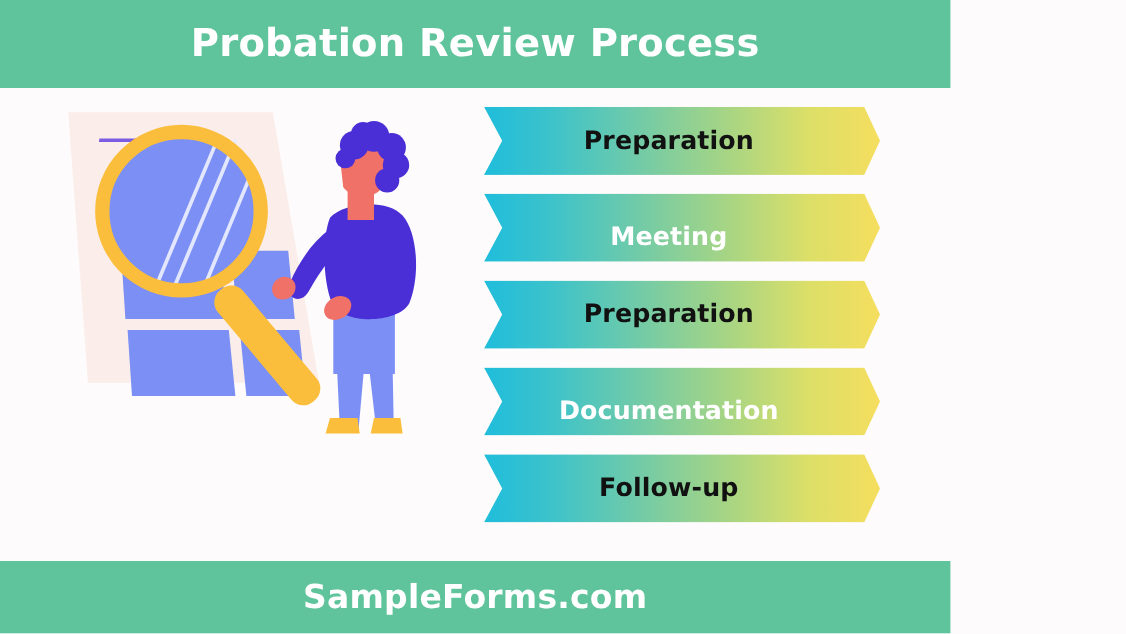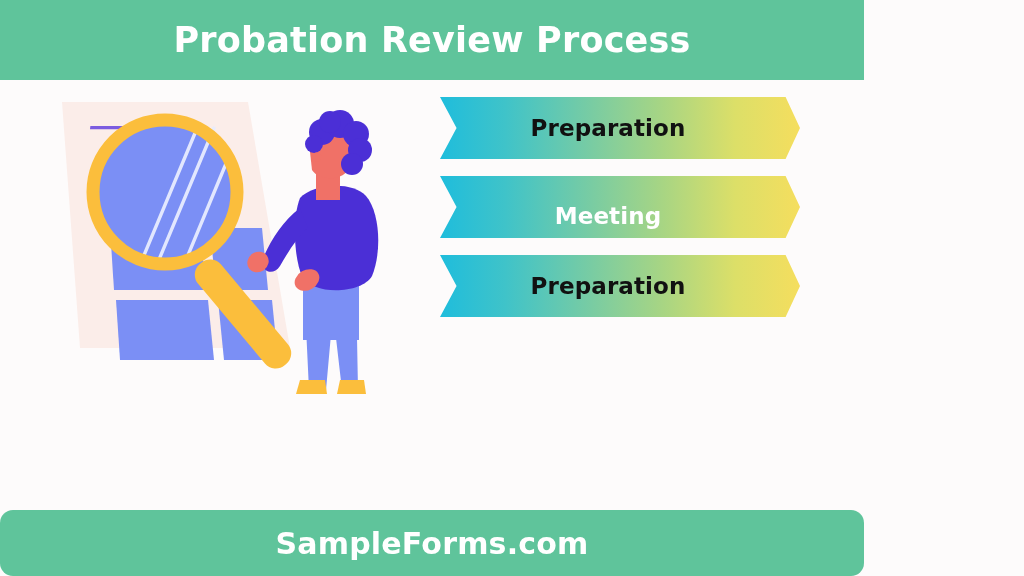--- a/index.html
+++ b/index.html
@@ -90,21 +90,20 @@
 
   
   .footer-band {
     width:100%;
     height:66px;
     background:#5FC49B;
     display:flex;
     align-items:center;
     justify-content:center;
     flex:0 0 66px;
-    border-radius:13px;
   }
   .footer-text {
     color:#FFFFFF;
     font-size:30px;
     font-weight:bold;
     font-family:"DejaVu Sans", sans-serif;
     letter-spacing:0.2px;
   }
 
   .illustration-svg { display:block; }
@@ -194,21 +193,27 @@
       </div>
 
       <div class="step-ribbon">
         <span class="step-label light">Meeting</span>
       </div>
 
       <div class="step-ribbon">
         <span class="step-label dark">Preparation</span>
       </div>
 
-
+      <div class="step-ribbon">
+        <span class="step-label light">Documentation</span>
+      </div>
+
+      <div class="step-ribbon">
+        <span class="step-label dark">Follow-up</span>
+      </div>
 
     </div>
   </div>
 
   <div class="footer-band">
     <div class="footer-text">SampleForms.com</div>
   </div>
 
 </div>
 

